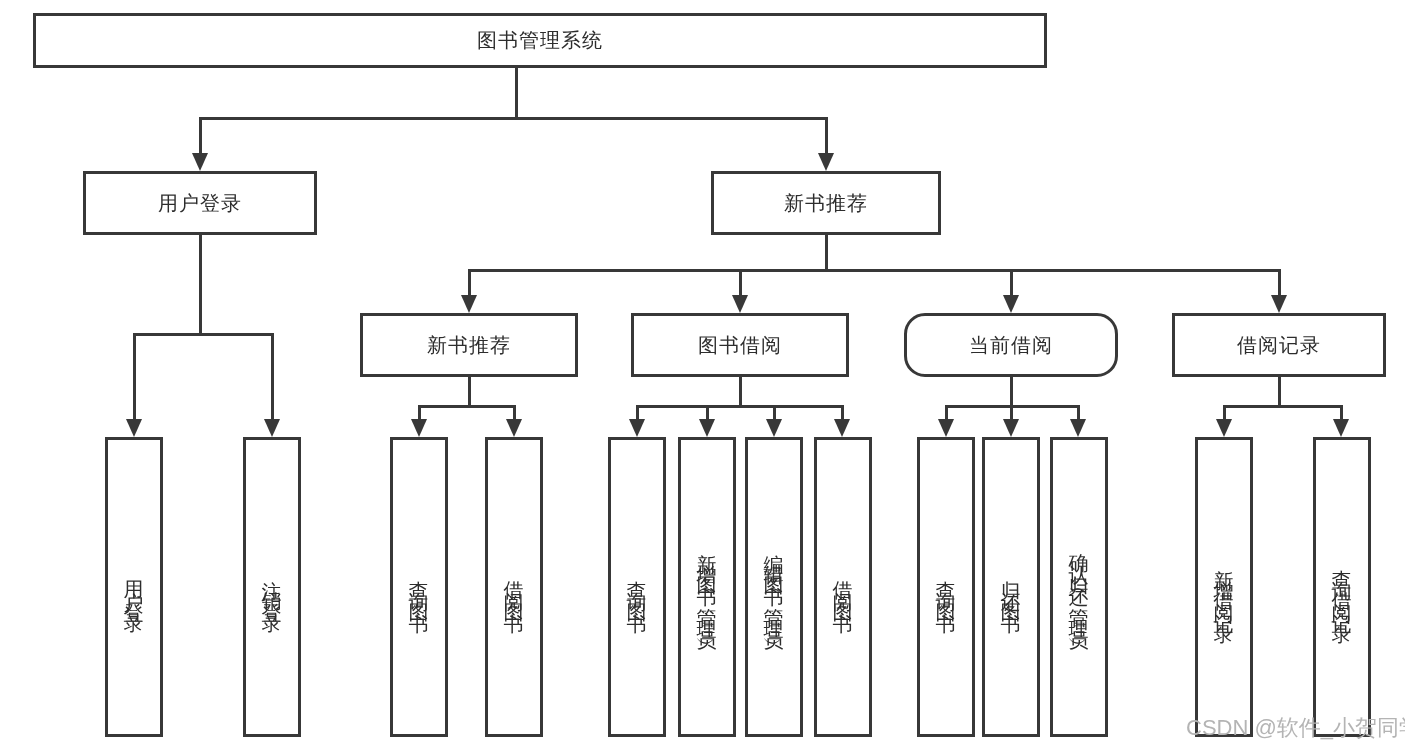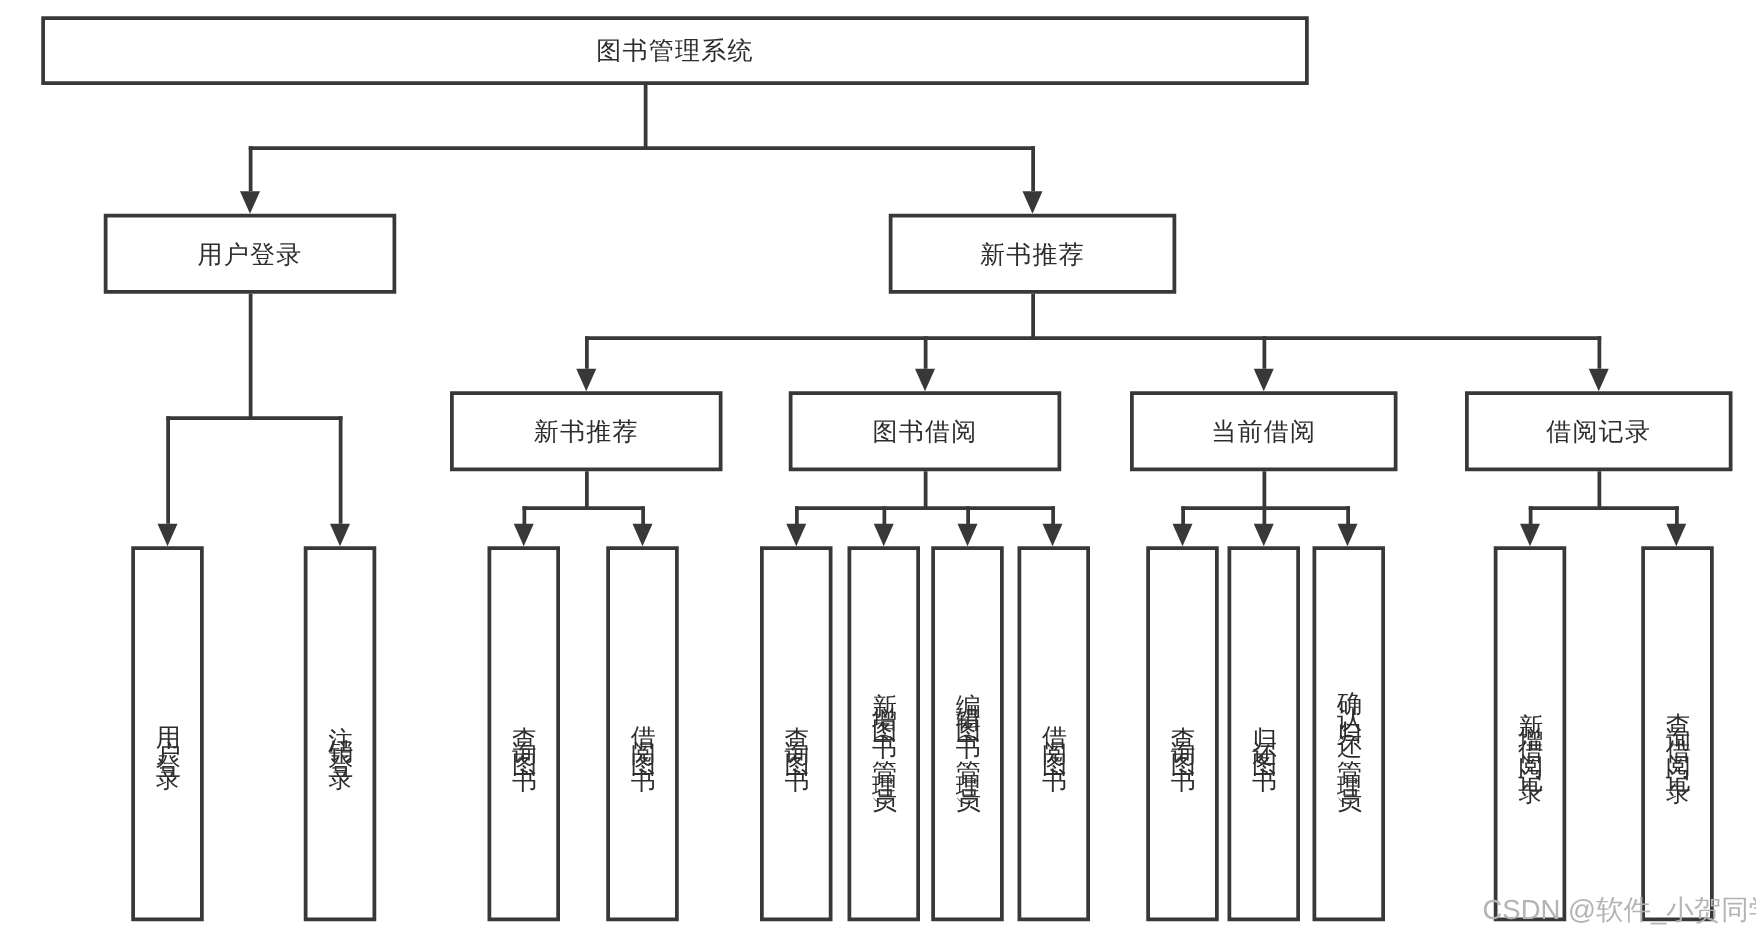--- a/index.html
+++ b/index.html
@@ -87,21 +87,21 @@
   <div class="vl" style="left:739px;top:269px;height:26px;"></div>
   <div class="vl" style="left:1010px;top:269px;height:26px;"></div>
   <div class="vl" style="left:1278px;top:269px;height:26px;"></div>
   <div class="arrow" style="left:461px;top:295px;"></div>
   <div class="arrow" style="left:732px;top:295px;"></div>
   <div class="arrow" style="left:1003px;top:295px;"></div>
   <div class="arrow" style="left:1271px;top:295px;"></div>
 
   <div class="box" style="left:360px;top:313px;width:218px;height:64px;">新书推荐</div>
   <div class="box" style="left:631px;top:313px;width:218px;height:64px;">图书借阅</div>
-  <div class="box" style="left:904px;top:313px;width:214px;height:64px;">当前借阅</div>
+  <div class="box" style="left:904px;top:313px;width:214px;height:64px;border-radius:21px;">当前借阅</div>
   <div class="box" style="left:1172px;top:313px;width:214px;height:64px;font-family:Liberation Mono, monospace;">借阅记录</div>
 
   <div class="vl" style="left:468px;top:377px;height:31px;"></div>
   <div class="hl" style="left:418px;top:405px;width:97px;"></div>
   <div class="vl" style="left:418px;top:405px;height:16px;"></div>
   <div class="vl" style="left:513px;top:405px;height:16px;"></div>
   <div class="arrow" style="left:411px;top:419px;"></div>
   <div class="arrow" style="left:506px;top:419px;"></div>
 
   <div class="vl" style="left:739px;top:377px;height:31px;"></div>

